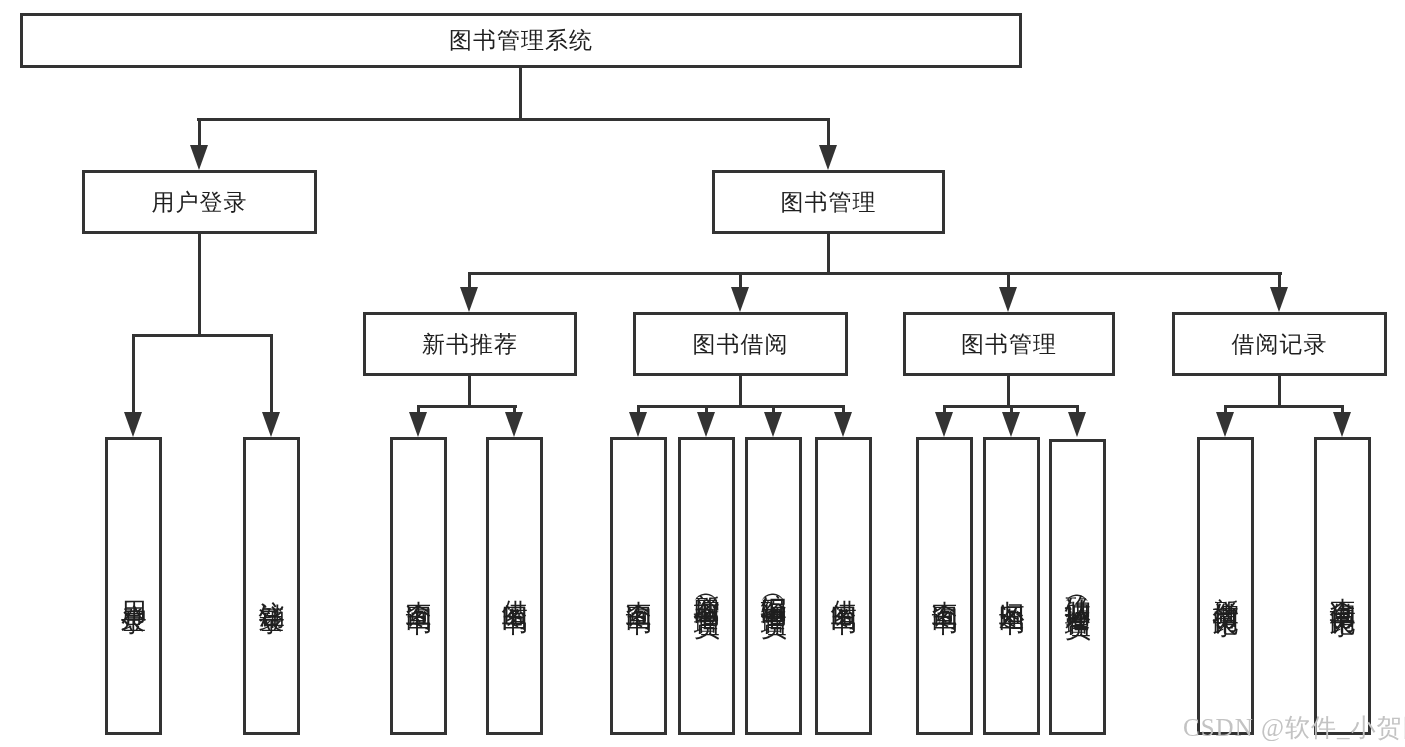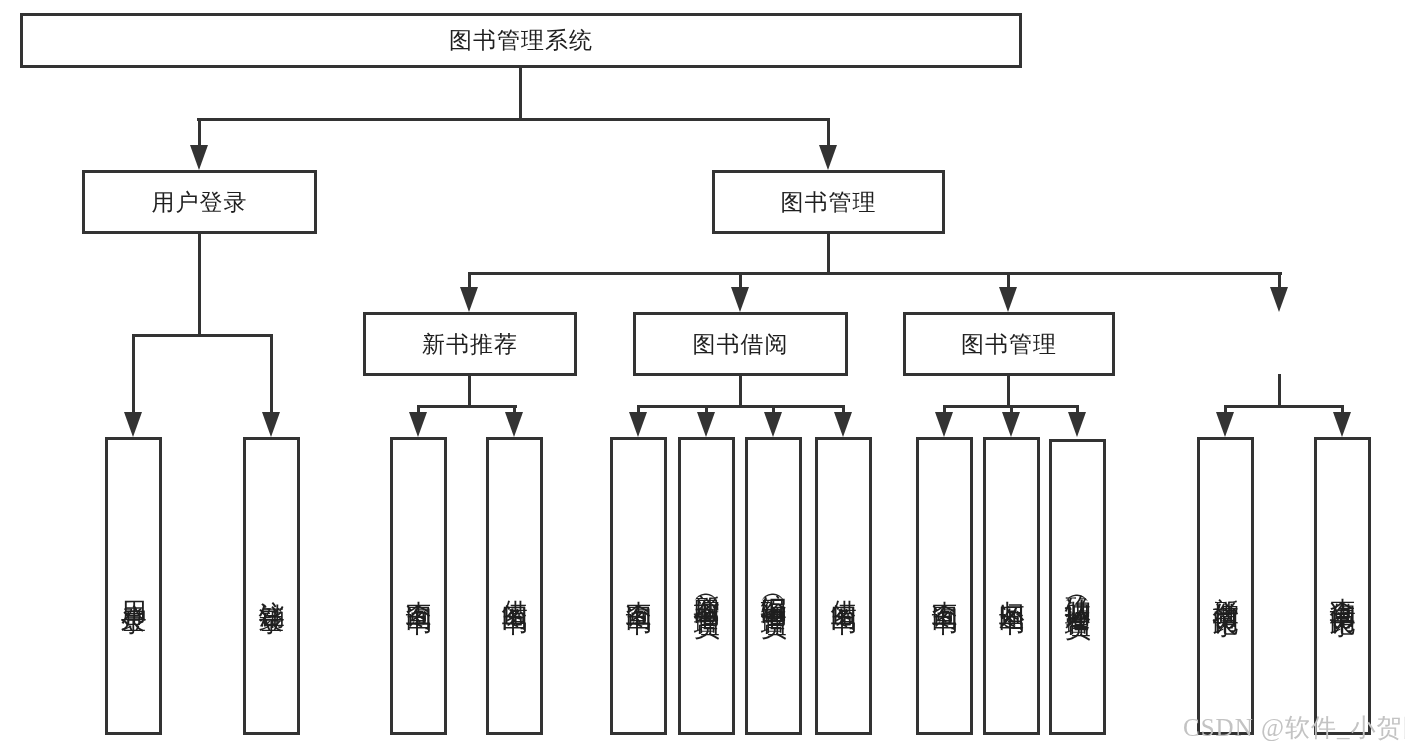--- a/index.html
+++ b/index.html
@@ -84,20 +84,21 @@
   <div class="vl" style="left:1007px;top:272px;height:18px"></div>
   <div class="vl" style="left:1278px;top:272px;height:18px"></div>
   <div class="arrow" style="left:460px;top:287px"></div>
   <div class="arrow" style="left:731px;top:287px"></div>
   <div class="arrow" style="left:999px;top:287px"></div>
   <div class="arrow" style="left:1270px;top:287px"></div>
 
   <div class="box h" style="left:363px;top:312px;width:214px;height:64px">新书推荐</div>
   <div class="box h" style="left:633px;top:312px;width:215px;height:64px">图书借阅</div>
   <div class="box h" style="left:903px;top:312px;width:212px;height:64px">图书管理</div>
+  <div class="box h" style="left:1172px;top:312px;width:215px;height:64px">借阅记录</div>
 
   <div class="vl" style="left:468px;top:374px;height:33px"></div>
   <div class="vl" style="left:739px;top:374px;height:33px"></div>
   <div class="vl" style="left:1007px;top:374px;height:33px"></div>
   <div class="vl" style="left:1278px;top:374px;height:33px"></div>
 
   <div class="hl" style="left:417px;top:405px;width:100px"></div>
   <div class="hl" style="left:637px;top:405px;width:208px"></div>
   <div class="hl" style="left:943px;top:405px;width:136px"></div>
   <div class="hl" style="left:1224px;top:405px;width:120px"></div>

